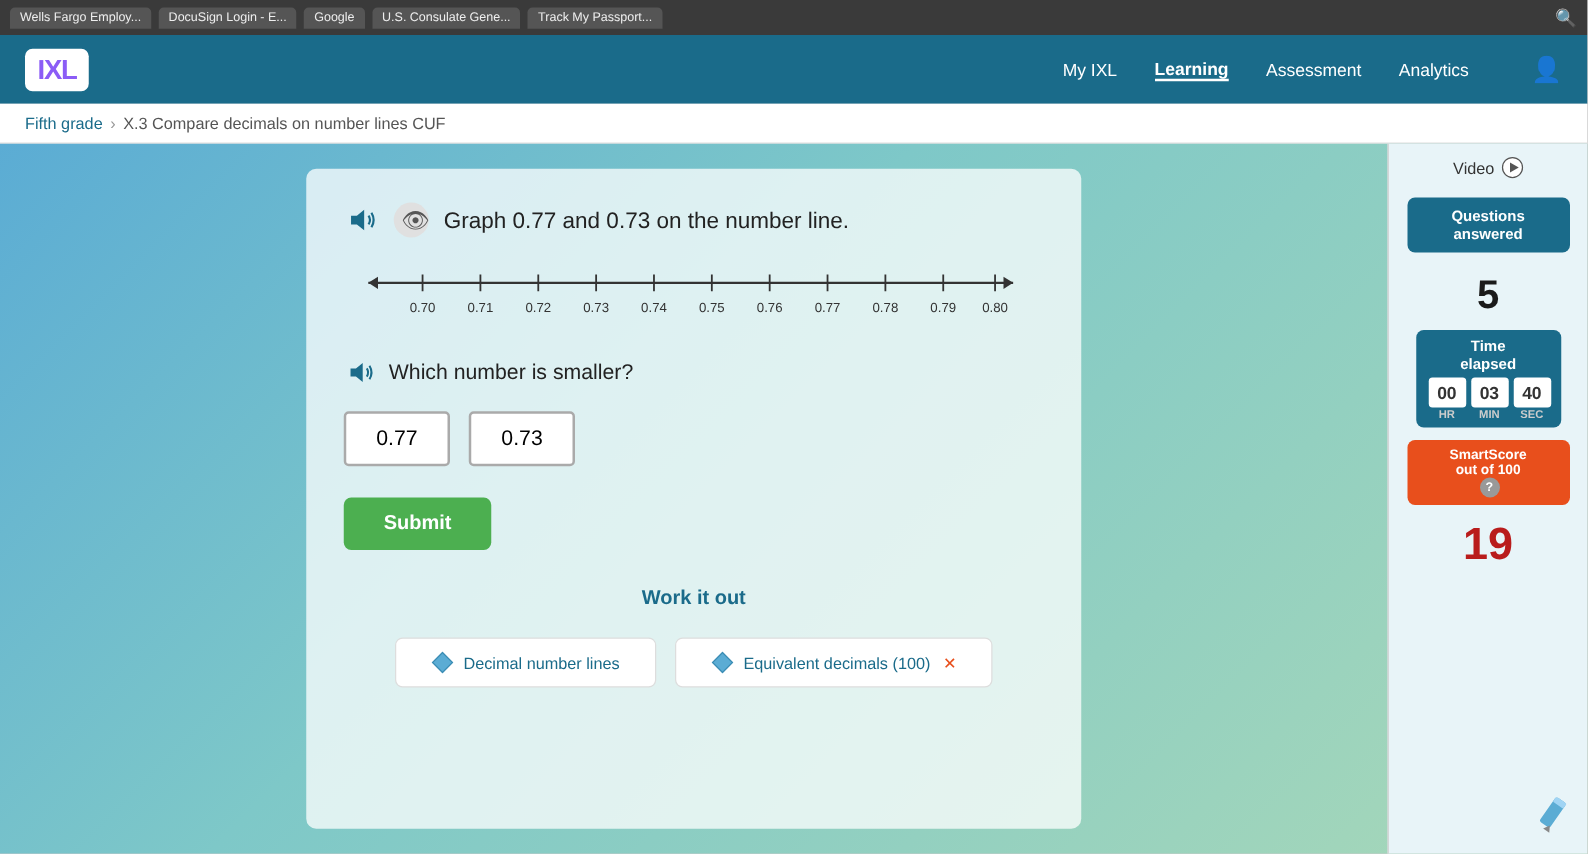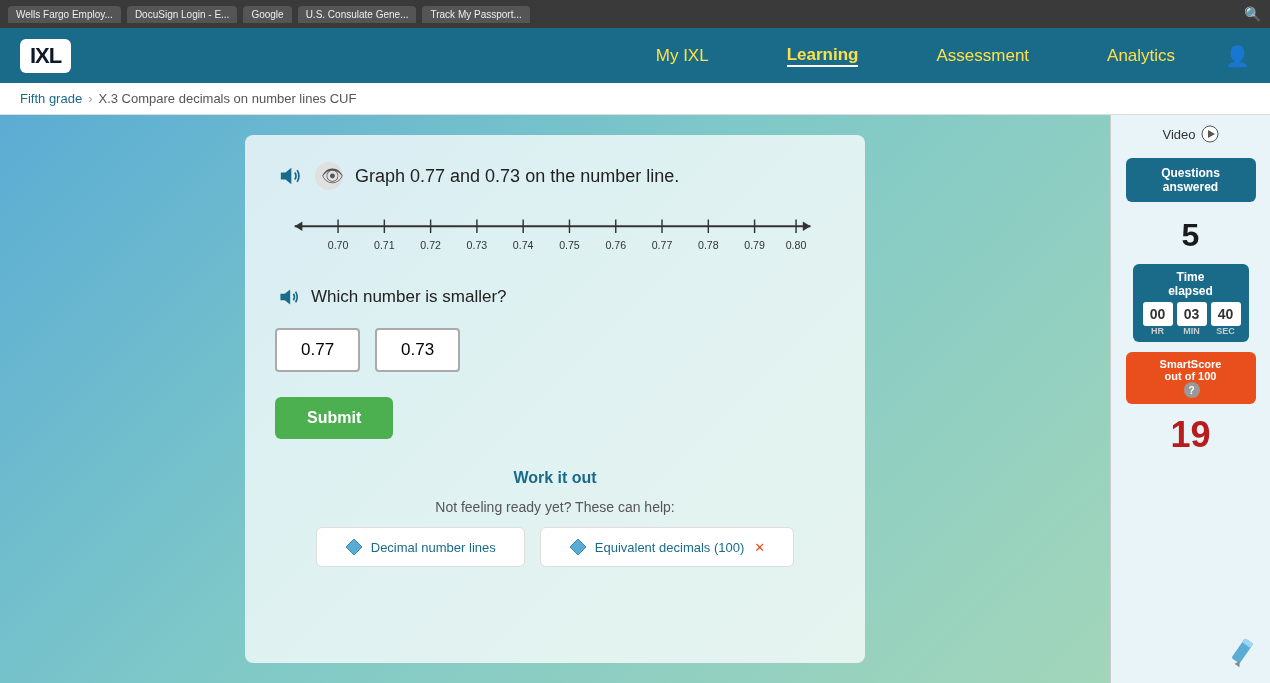--- a/index.html
+++ b/index.html
@@ -36,36 +36,35 @@
       align-items: center;
       padding: 0 20px;
       gap: 30px;
     }
     .ixl-logo {
       background: white;
       border-radius: 6px;
       padding: 4px 10px;
       font-size: 22px;
       font-weight: 900;
-      color: #0f172a;
+      color: #8b5cf6;
       letter-spacing: -1px;
     }
     .nav-links {
       display: flex;
       gap: 30px;
       margin-left: auto;
       align-items: center;
     }
     .nav-link {
-      color: #fde047;
-      font-size: 17px;
+      color: #ffffff;
+      font-size: 14px;
       text-decoration: none;
       cursor: pointer;
       font-weight: 400;
-      margin-left: 48px;
     }
     .nav-link.active {
       font-weight: 700;
       border-bottom: 2px solid white;
     }
     .nav-icons {
       display: flex;
       gap: 10px;
       align-items: center;
       margin-left: 20px;
@@ -178,21 +177,21 @@
 
     
     .work-it-out {
       margin-top: 30px;
       text-align: center;
     }
     .work-it-out-title {
       color: #1a6b8a;
       font-size: 16px;
       font-weight: 600;
-      margin-bottom: 12px;
+      margin-bottom: 22px;
     }
     .work-it-out-sub {
       color: #555;
       font-size: 14px;
       margin-bottom: 12px;
     }
     .resource-links {
       display: flex;
       gap: 15px;
       justify-content: center;
@@ -441,21 +440,20 @@
         <button class="answer-btn">0.77</button>
         <button class="answer-btn">0.73</button>
       </div>
 
       
       <button class="submit-btn">Submit</button>
 
       
       <div class="work-it-out">
         <div class="work-it-out-title">Work it out</div>
-        <div class="work-it-out-sub">Not feeling ready yet? These can help:</div>
         <div class="resource-links">
           <div class="resource-link">
             <svg class="diamond-icon" viewBox="0 0 18 18">
               <polygon points="9,1 17,9 9,17 1,9" fill="#5bacd4" stroke="#3a8cb4" stroke-width="1"></polygon>
             </svg>
             <span>Decimal number lines</span>
           </div>
           <div class="resource-link">
             <svg class="diamond-icon" viewBox="0 0 18 18">
               <polygon points="9,1 17,9 9,17 1,9" fill="#5bacd4" stroke="#3a8cb4" stroke-width="1"></polygon>

